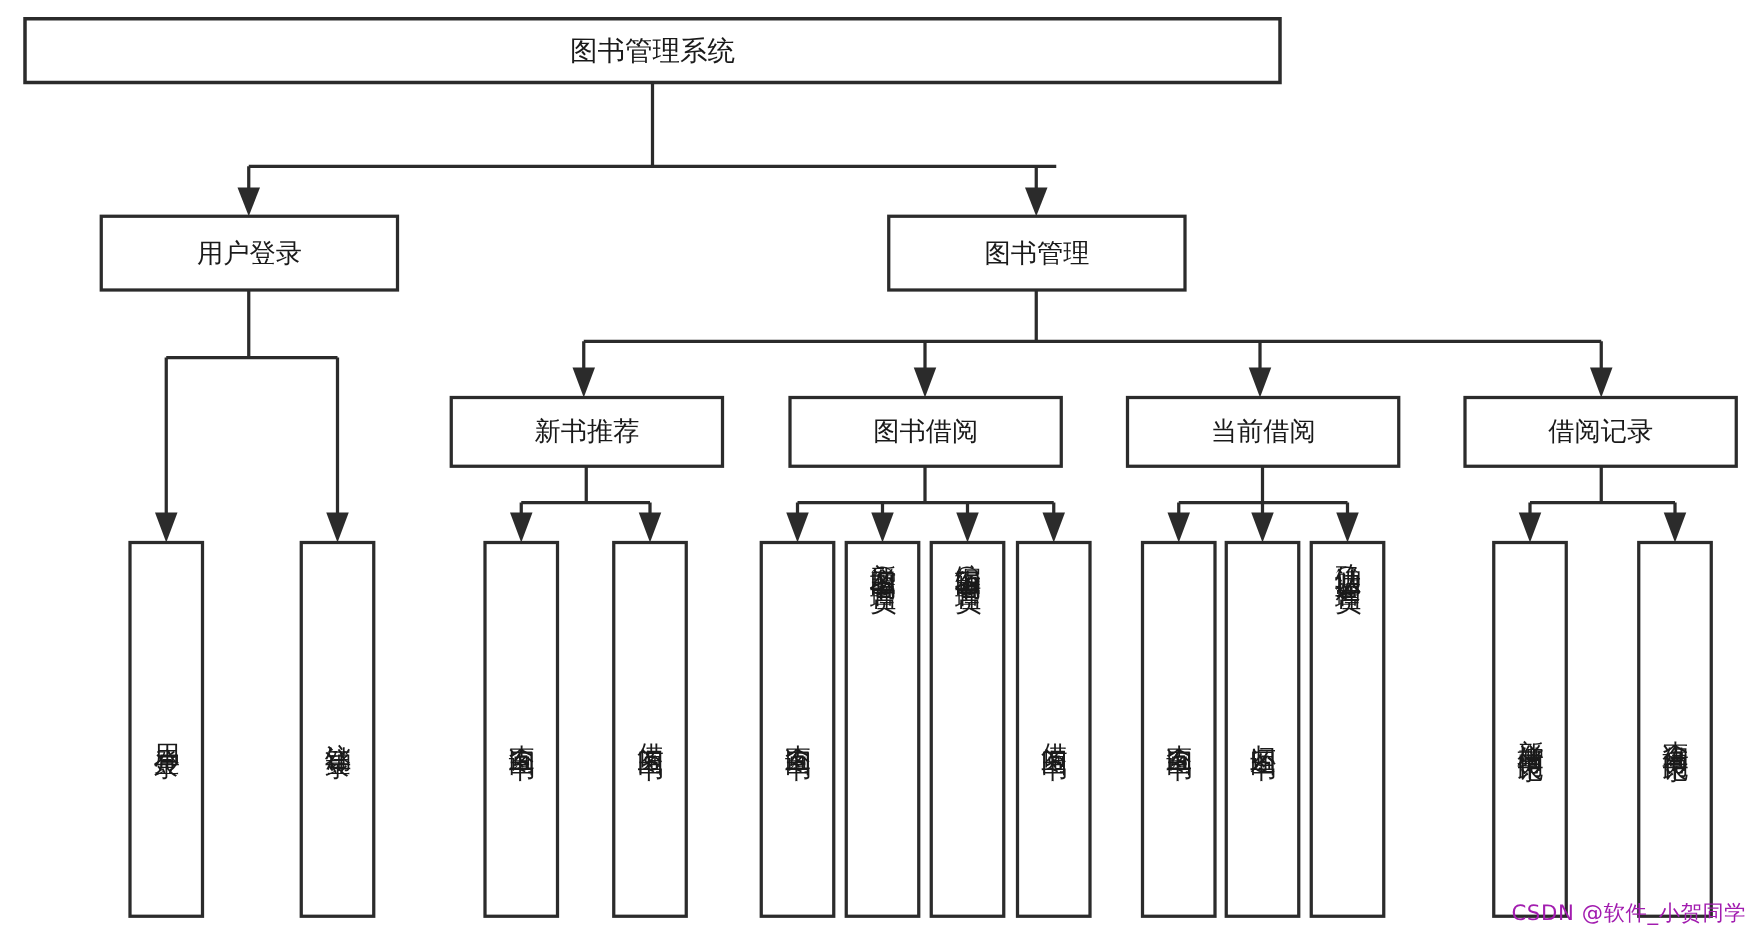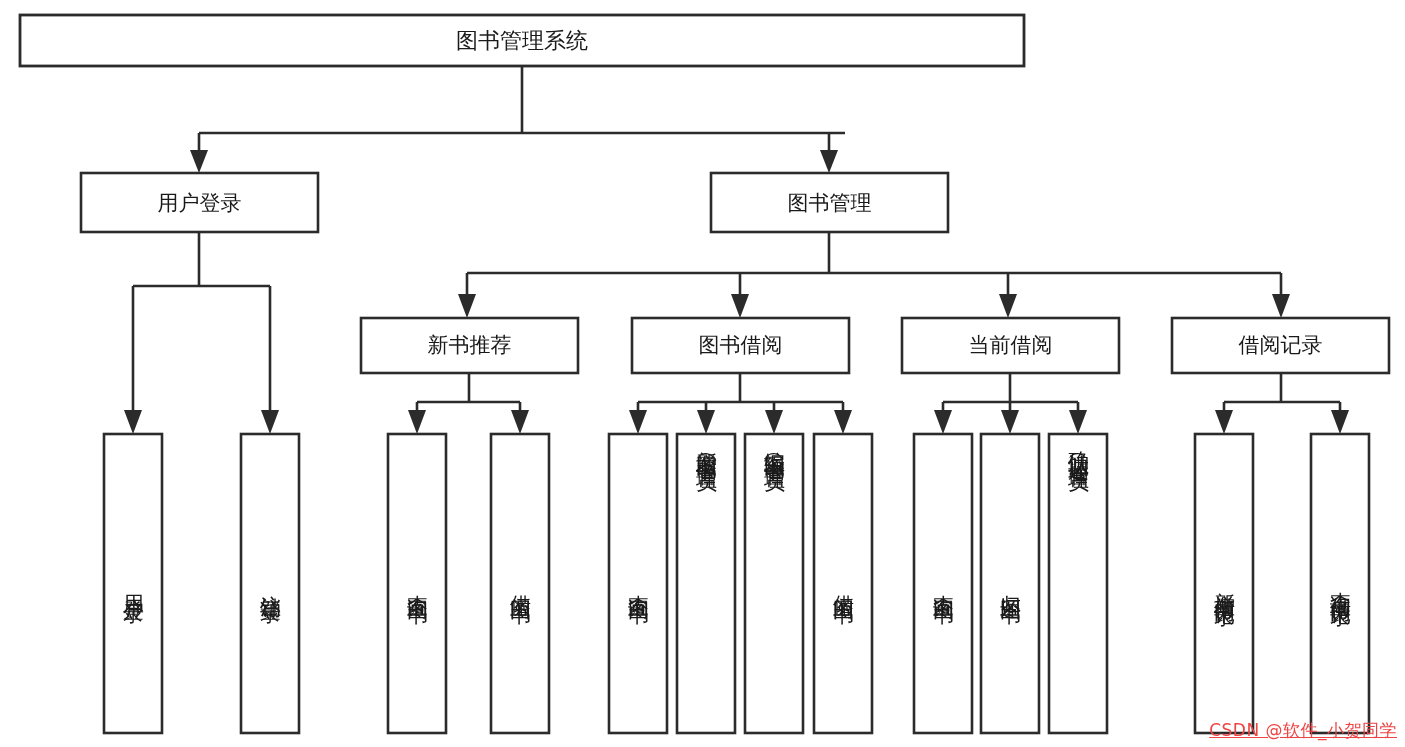--- a/index.html
+++ b/index.html
@@ -70,24 +70,23 @@
     letter-spacing: 3px;
     line-height: 1;
     white-space: nowrap;
   }
   .watermark {
     position: absolute;
     right: 8px;
     bottom: 5px;
     font-family: "DejaVu Sans", "Liberation Sans", sans-serif;
     font-size: 17px;
-    color: #ef4444;
+    color: #a21caf;
     letter-spacing: 0.5px;
     white-space: nowrap;
-    text-decoration: underline;
   }
 </style>
 </head>
 <body>
 
 <div id="diagram-root">
 
   <svg id="flowchart" viewBox="0 0 1405 747" xmlns="http://www.w3.org/2000/svg">
 
     <g>

